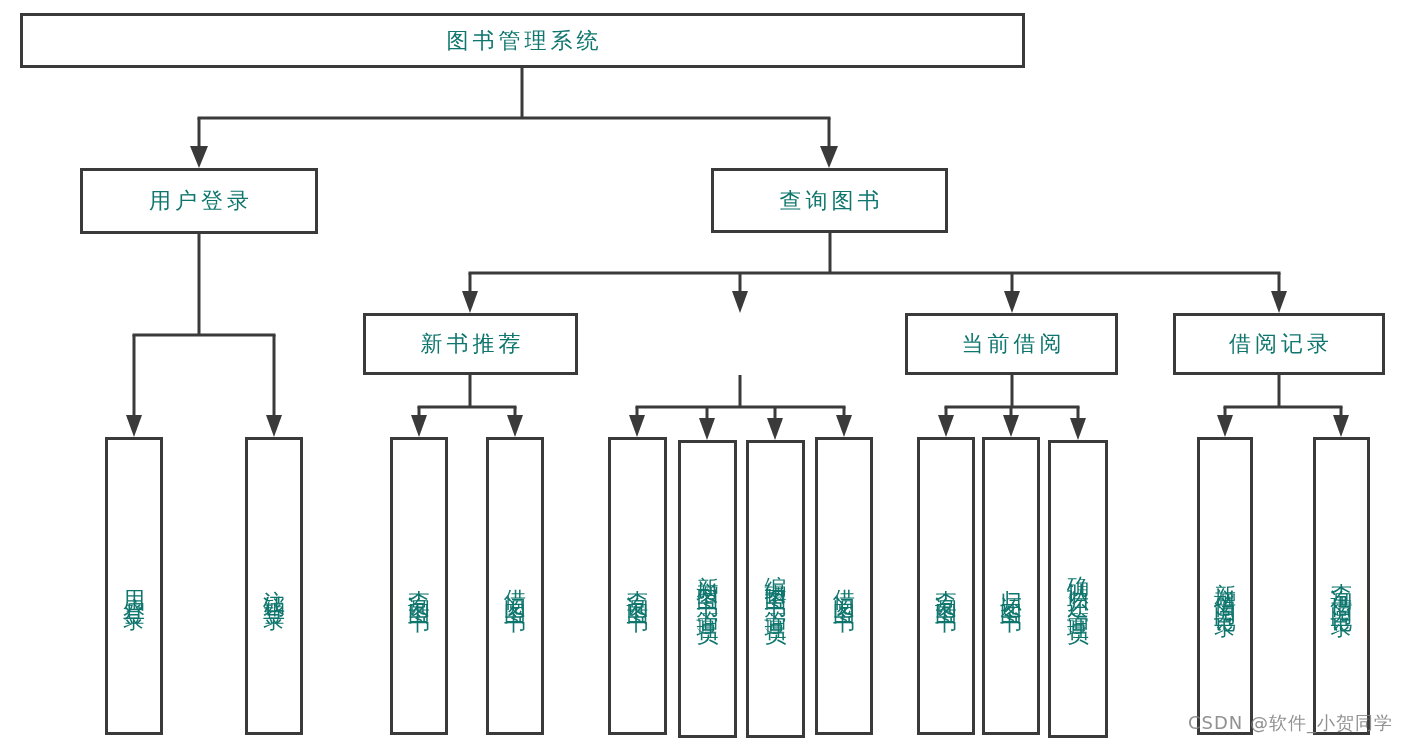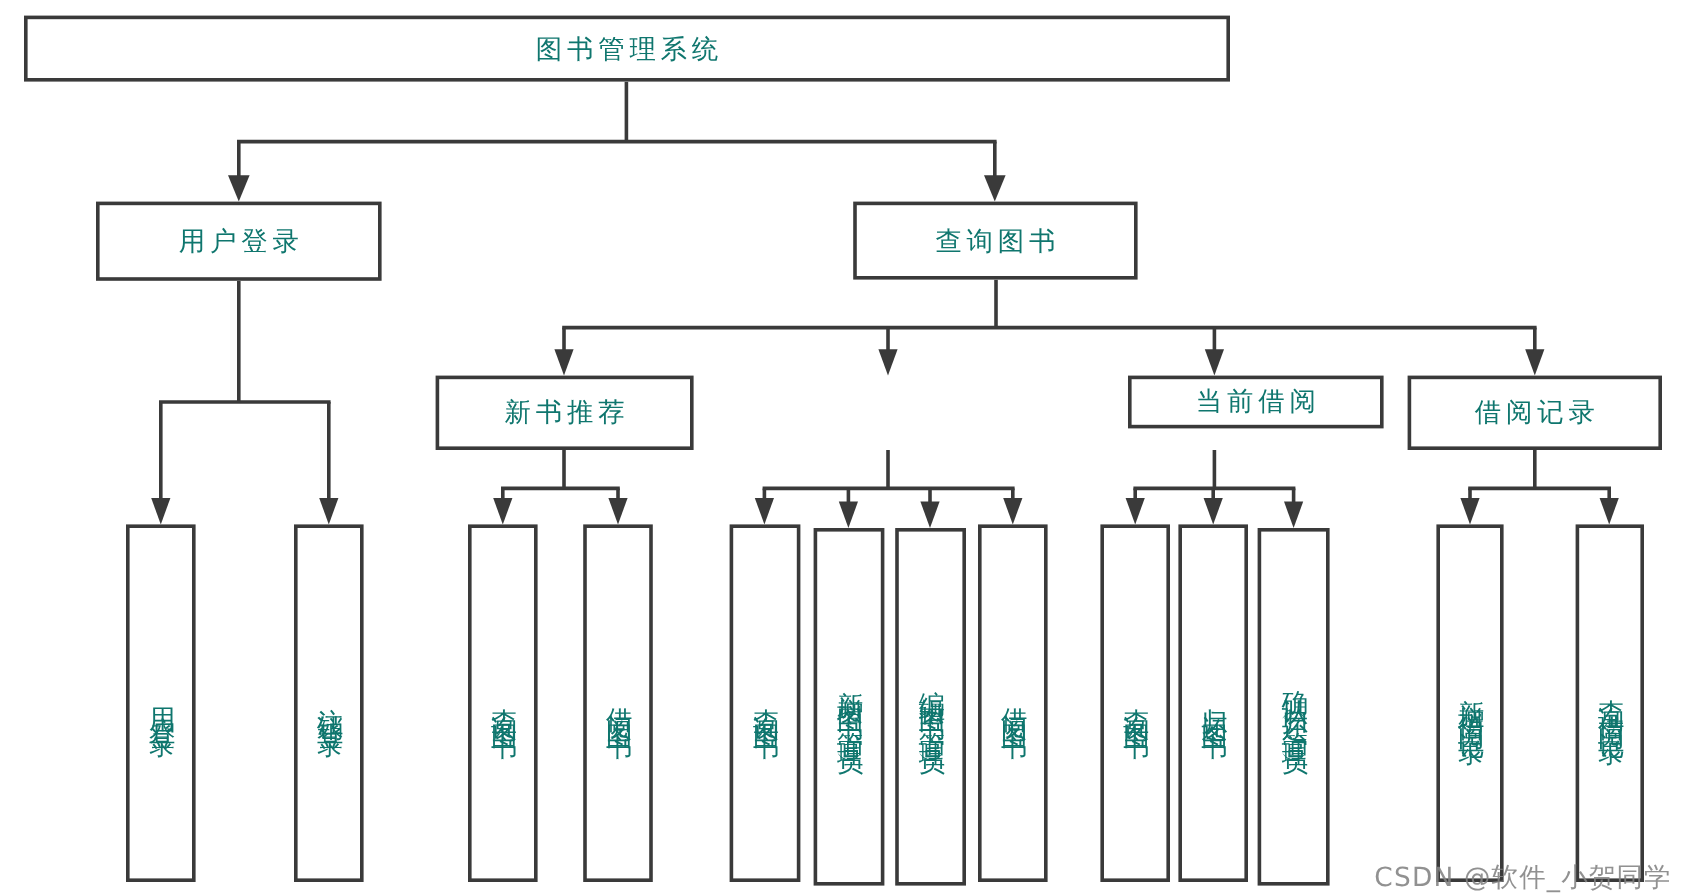--- a/index.html
+++ b/index.html
@@ -35,22 +35,22 @@
   .leaf span {
     writing-mode: vertical-rl;
     text-orientation: mixed;
     letter-spacing: 7px;
     line-height: 1.1;
     transform: none;
   }
   #watermark {
     position: absolute;
     right: 12px;
-    bottom: 1px;
-    font-size: 22px;
+    bottom: 12px;
+    font-size: 18px;
     letter-spacing: 1px;
     color: rgba(130, 130, 130, 0.88);
     z-index: 3;
     white-space: nowrap;
   }
 </style>
 </head>
 <body>
 
 <div id="canvas">
@@ -135,21 +135,21 @@
   <div class="node" style="left:80px; top:168px; width:238px; height:66px;">
     <span>用户登录</span>
   </div>
   <div class="node" style="left:711px; top:168px; width:237px; height:65px;">
     <span>查询图书</span>
   </div>
 
   <div class="node" style="left:363px; top:313px; width:215px; height:62px;text-align:center;">
     <span>新书推荐</span>
   </div>
-  <div class="node" style="left:940px; top:313px; width:213px; height:44px;">
+  <div class="node" style="left:905px; top:313px; width:213px; height:62px;">
     <span>当前借阅</span>
   </div>
   <div class="node" style="left:1173px; top:313px; width:212px; height:62px;">
     <span>借阅记录</span>
   </div>
 
   <div class="node leaf" style="left:105px; top:437px; width:58px; height:298px;">
     <span>用户登录</span>
   </div>
   <div class="node leaf" style="left:245px; top:437px; width:58px; height:298px;">

